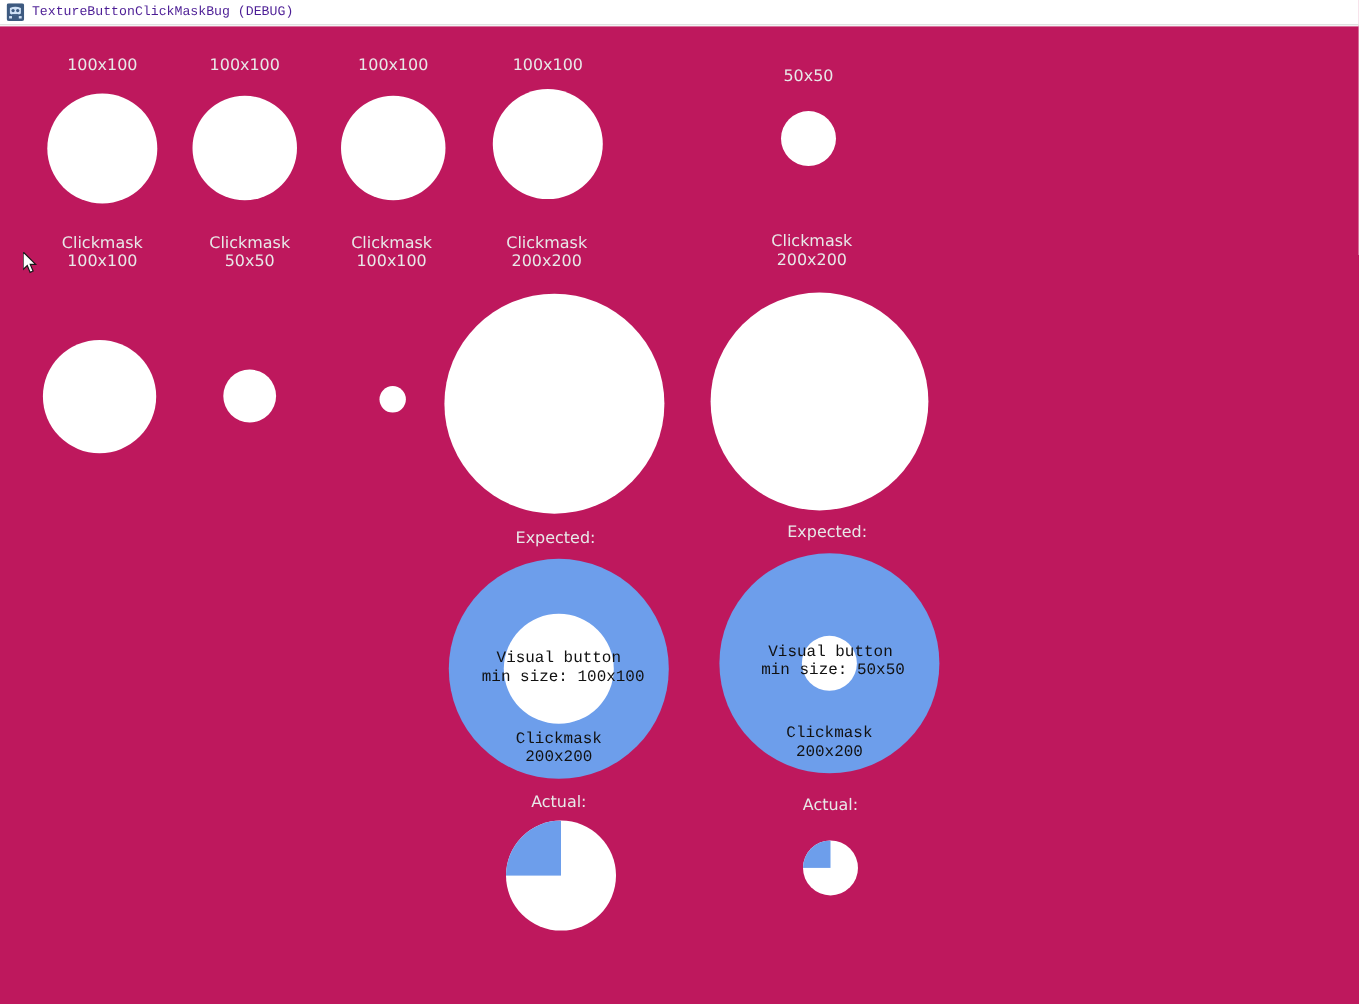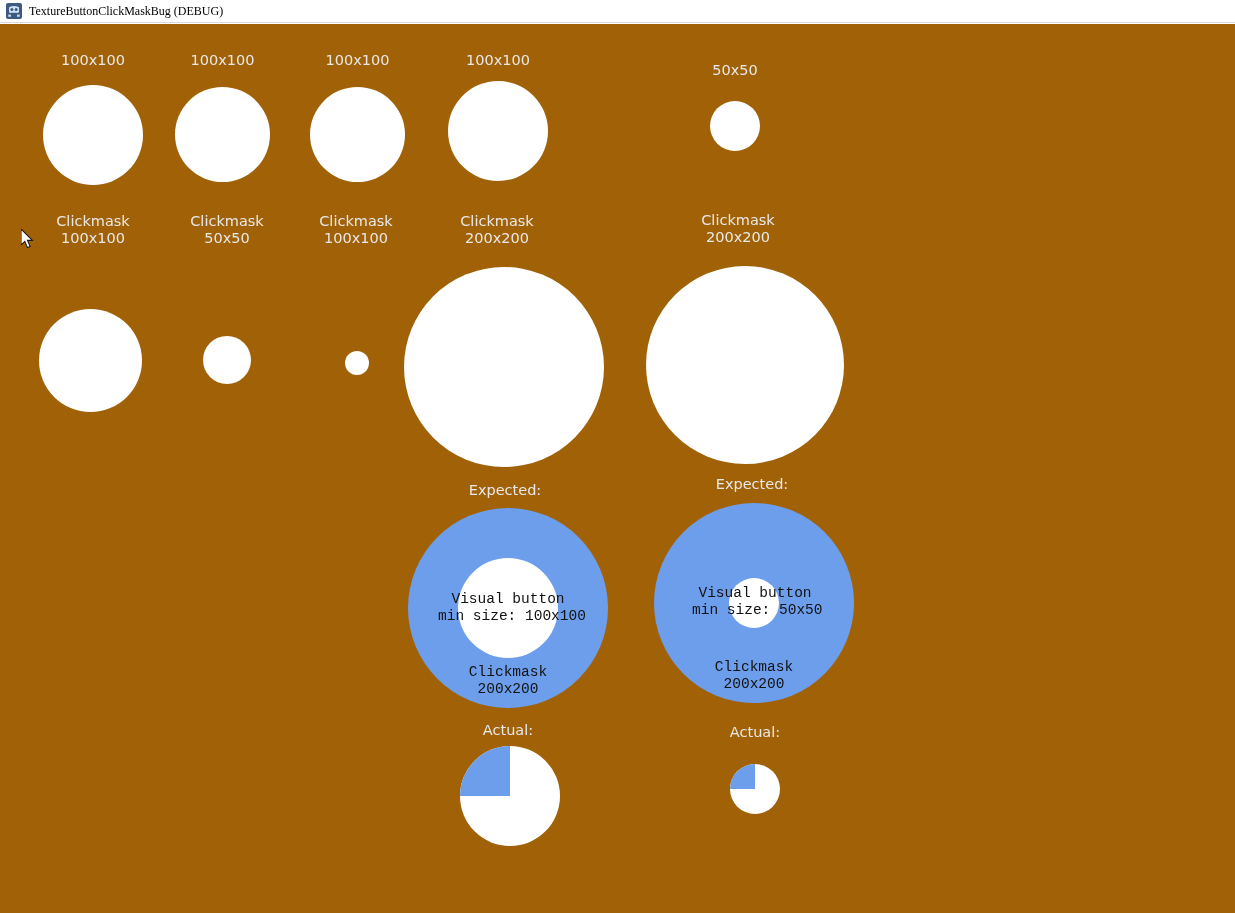--- a/index.html
+++ b/index.html
@@ -28,33 +28,33 @@
   }
   #app-icon {
     width: 16px; height: 16px;
     margin-left: 6px;
     margin-right: 7px;
     flex: 0 0 auto;
     display: block;
   }
   #title-text {
     font-size: 12px;
-    color: #000000;
+    color: #4c1d95;
     line-height: 1;
     white-space: nowrap;
-    font-family: Liberation Serif, serif;
+    font-family: Liberation Mono, monospace;
   }
 
   
   #viewport {
     position: absolute;
     left: 0; top: 24px;
     width: 1235px;
     height: 889px;
-    background: #a16207;
+    background: #be185d;
     overflow: hidden;
   }
 
   .lbl {
     position: absolute;
     color: #e8e8e8;
     font-size: 14.5px;
     line-height: 17px;
     text-align: center;
     white-space: pre;

